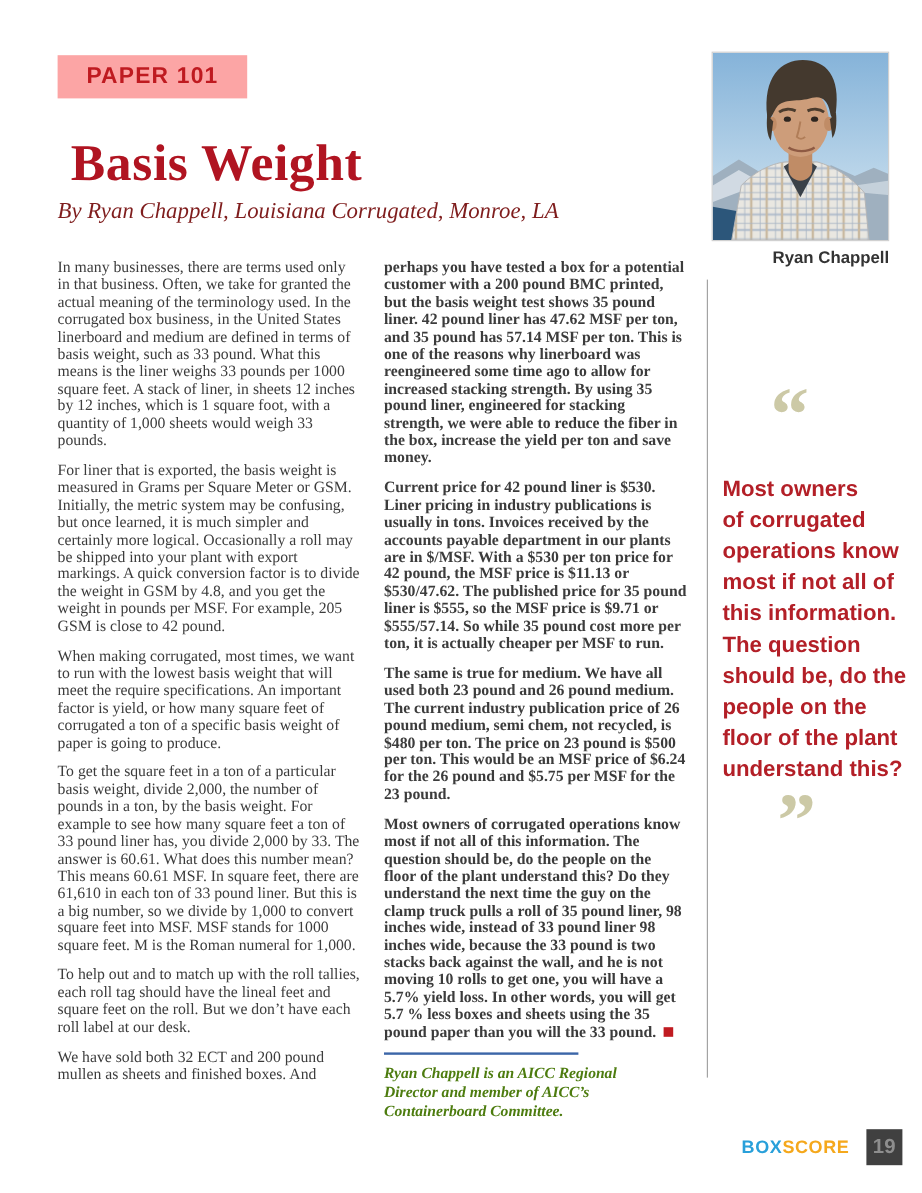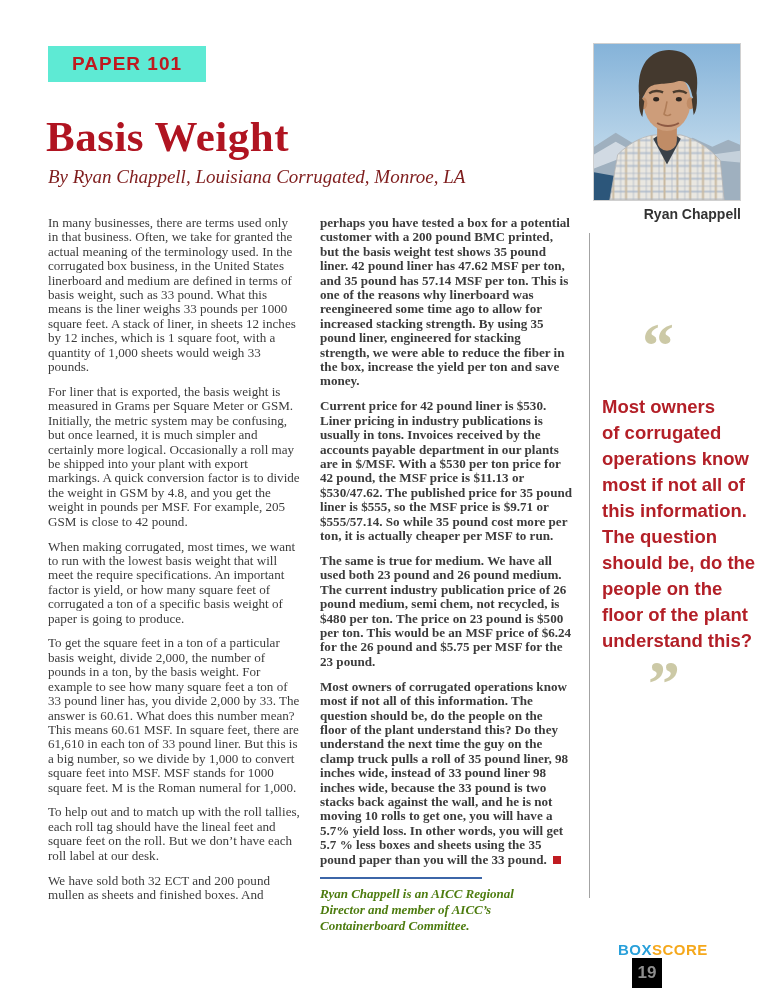--- a/index.html
+++ b/index.html
@@ -2,25 +2,25 @@
 <html><head>
 <meta charset="utf-8">
 <style>
   html,body{margin:0;padding:0;background:#ffffff;}
   .page{
     position:relative;width:768px;height:994px;background:#ffffff;
     font-family:"Liberation Serif", serif;color:#3c3c3c;overflow:hidden;
   }
   .kicker{
     position:absolute;left:48px;top:46px;height:36px;line-height:36px;
-    background:#5eead4;color:#bf1a20;font-family:"Liberation Sans",sans-serif;
+    background:#fca5a5;color:#bf1a20;font-family:"Liberation Sans",sans-serif;
     font-weight:bold;font-size:19px;letter-spacing:1px;padding:0 24px;
   }
   .title{
-    position:absolute;left:46px;top:112px;font-size:43px;font-weight:bold;
+    position:absolute;left:59px;top:112px;font-size:43px;font-weight:bold;
     color:#b01421;font-family:"Liberation Serif",serif;letter-spacing:0.5px;
   }
   .byline{
     position:absolute;left:48px;top:166px;font-size:19px;font-style:italic;
     color:#7f1d1d;
   }
   .photo{
     position:absolute;left:593px;top:43px;width:148px;height:158px;
     border:1px solid #d0d0d0;box-sizing:border-box;
   }
@@ -52,29 +52,28 @@
     font-family:"Liberation Serif",serif;font-weight:bold;font-size:64px;
     color:#ccc9a6;line-height:40px;height:40px;
   }
   .quote-open{margin-left:40px;}
   .quote-close{margin-left:46px;margin-top:10px;}
   .quote-text{
     margin-top:28px;font-family:"Liberation Sans",sans-serif;font-weight:bold;
     font-size:18.5px;line-height:26px;color:#b31f27;white-space:pre-line;
   }
   .footer{
-    position:absolute;left:618px;top:941px;display:flex;
+    position:absolute;left:618px;top:941px;display:flex;align-items:center;
     font-family:"Liberation Sans",sans-serif;
-    flex-direction:column;
   }
   .magazine-name{font-weight:bold;font-size:15px;letter-spacing:0.5px;}
   .mag-blue{color:#29a0da;}
   .mag-orange{color:#f5a81c;}
   .page-badge{
-    margin-left:14px;width:30px;height:30px;background:#000000;color:#8e8e8e;
+    margin-left:14px;width:30px;height:30px;background:#404040;color:#8e8e8e;
     font-weight:bold;font-size:17px;display:flex;align-items:center;justify-content:center;
   }
 </style>
 </head>
 <body>
 
 <div class="page">
 
   <div class="kicker">PAPER 101</div>
 

